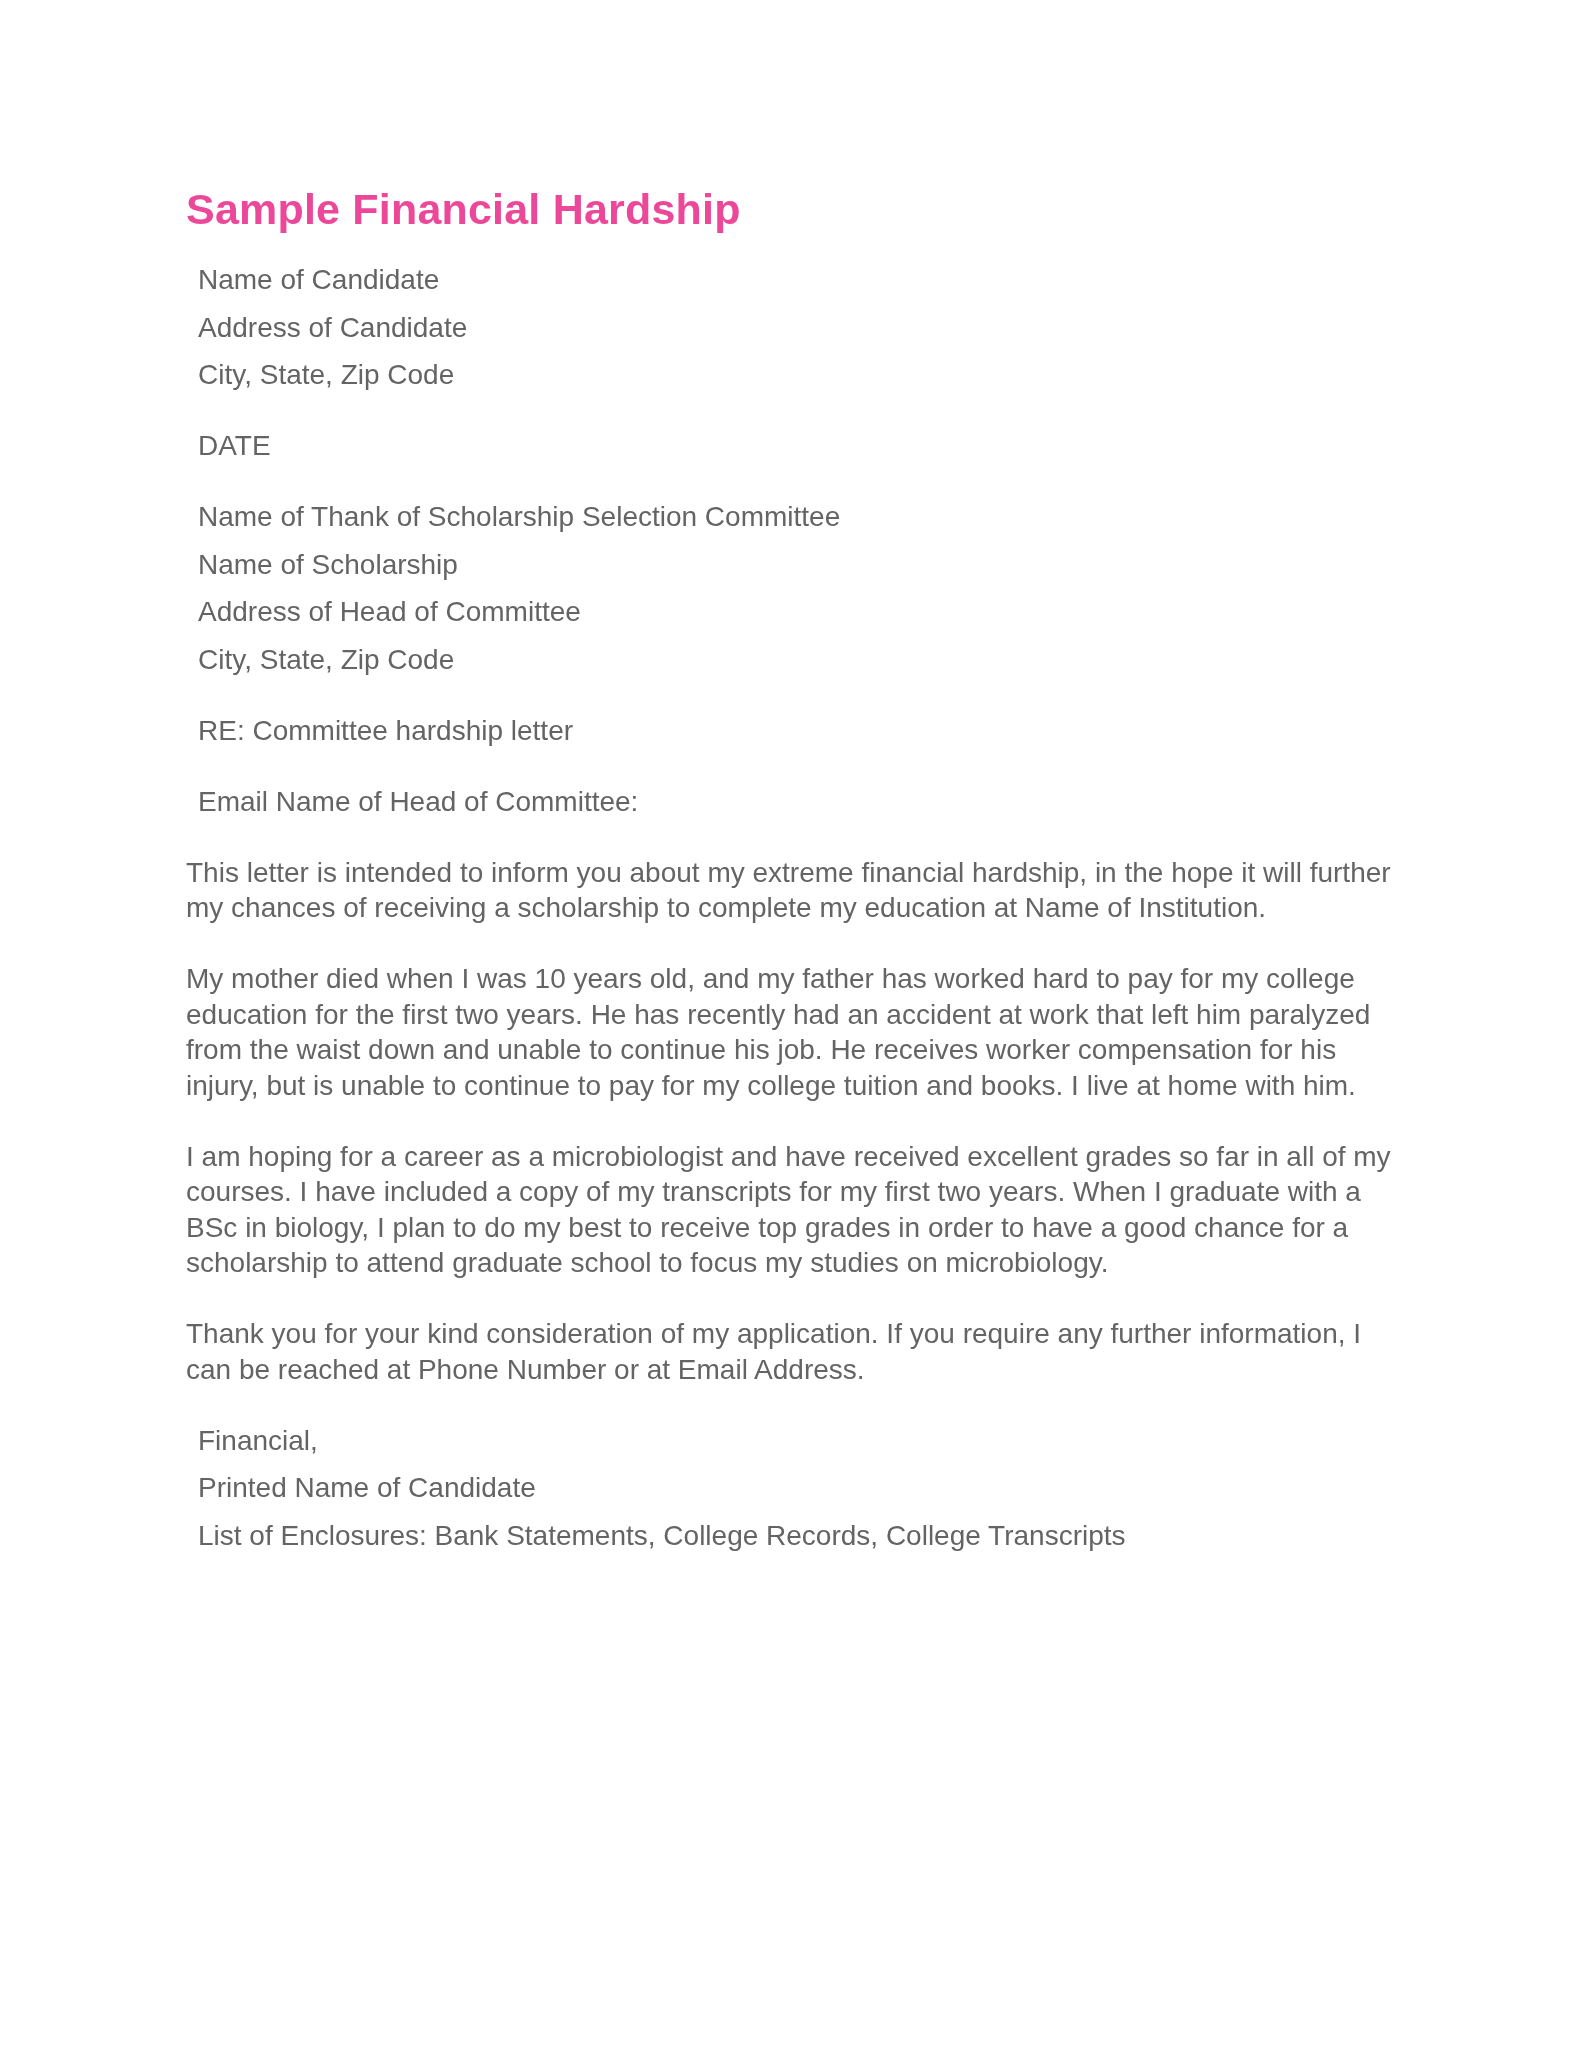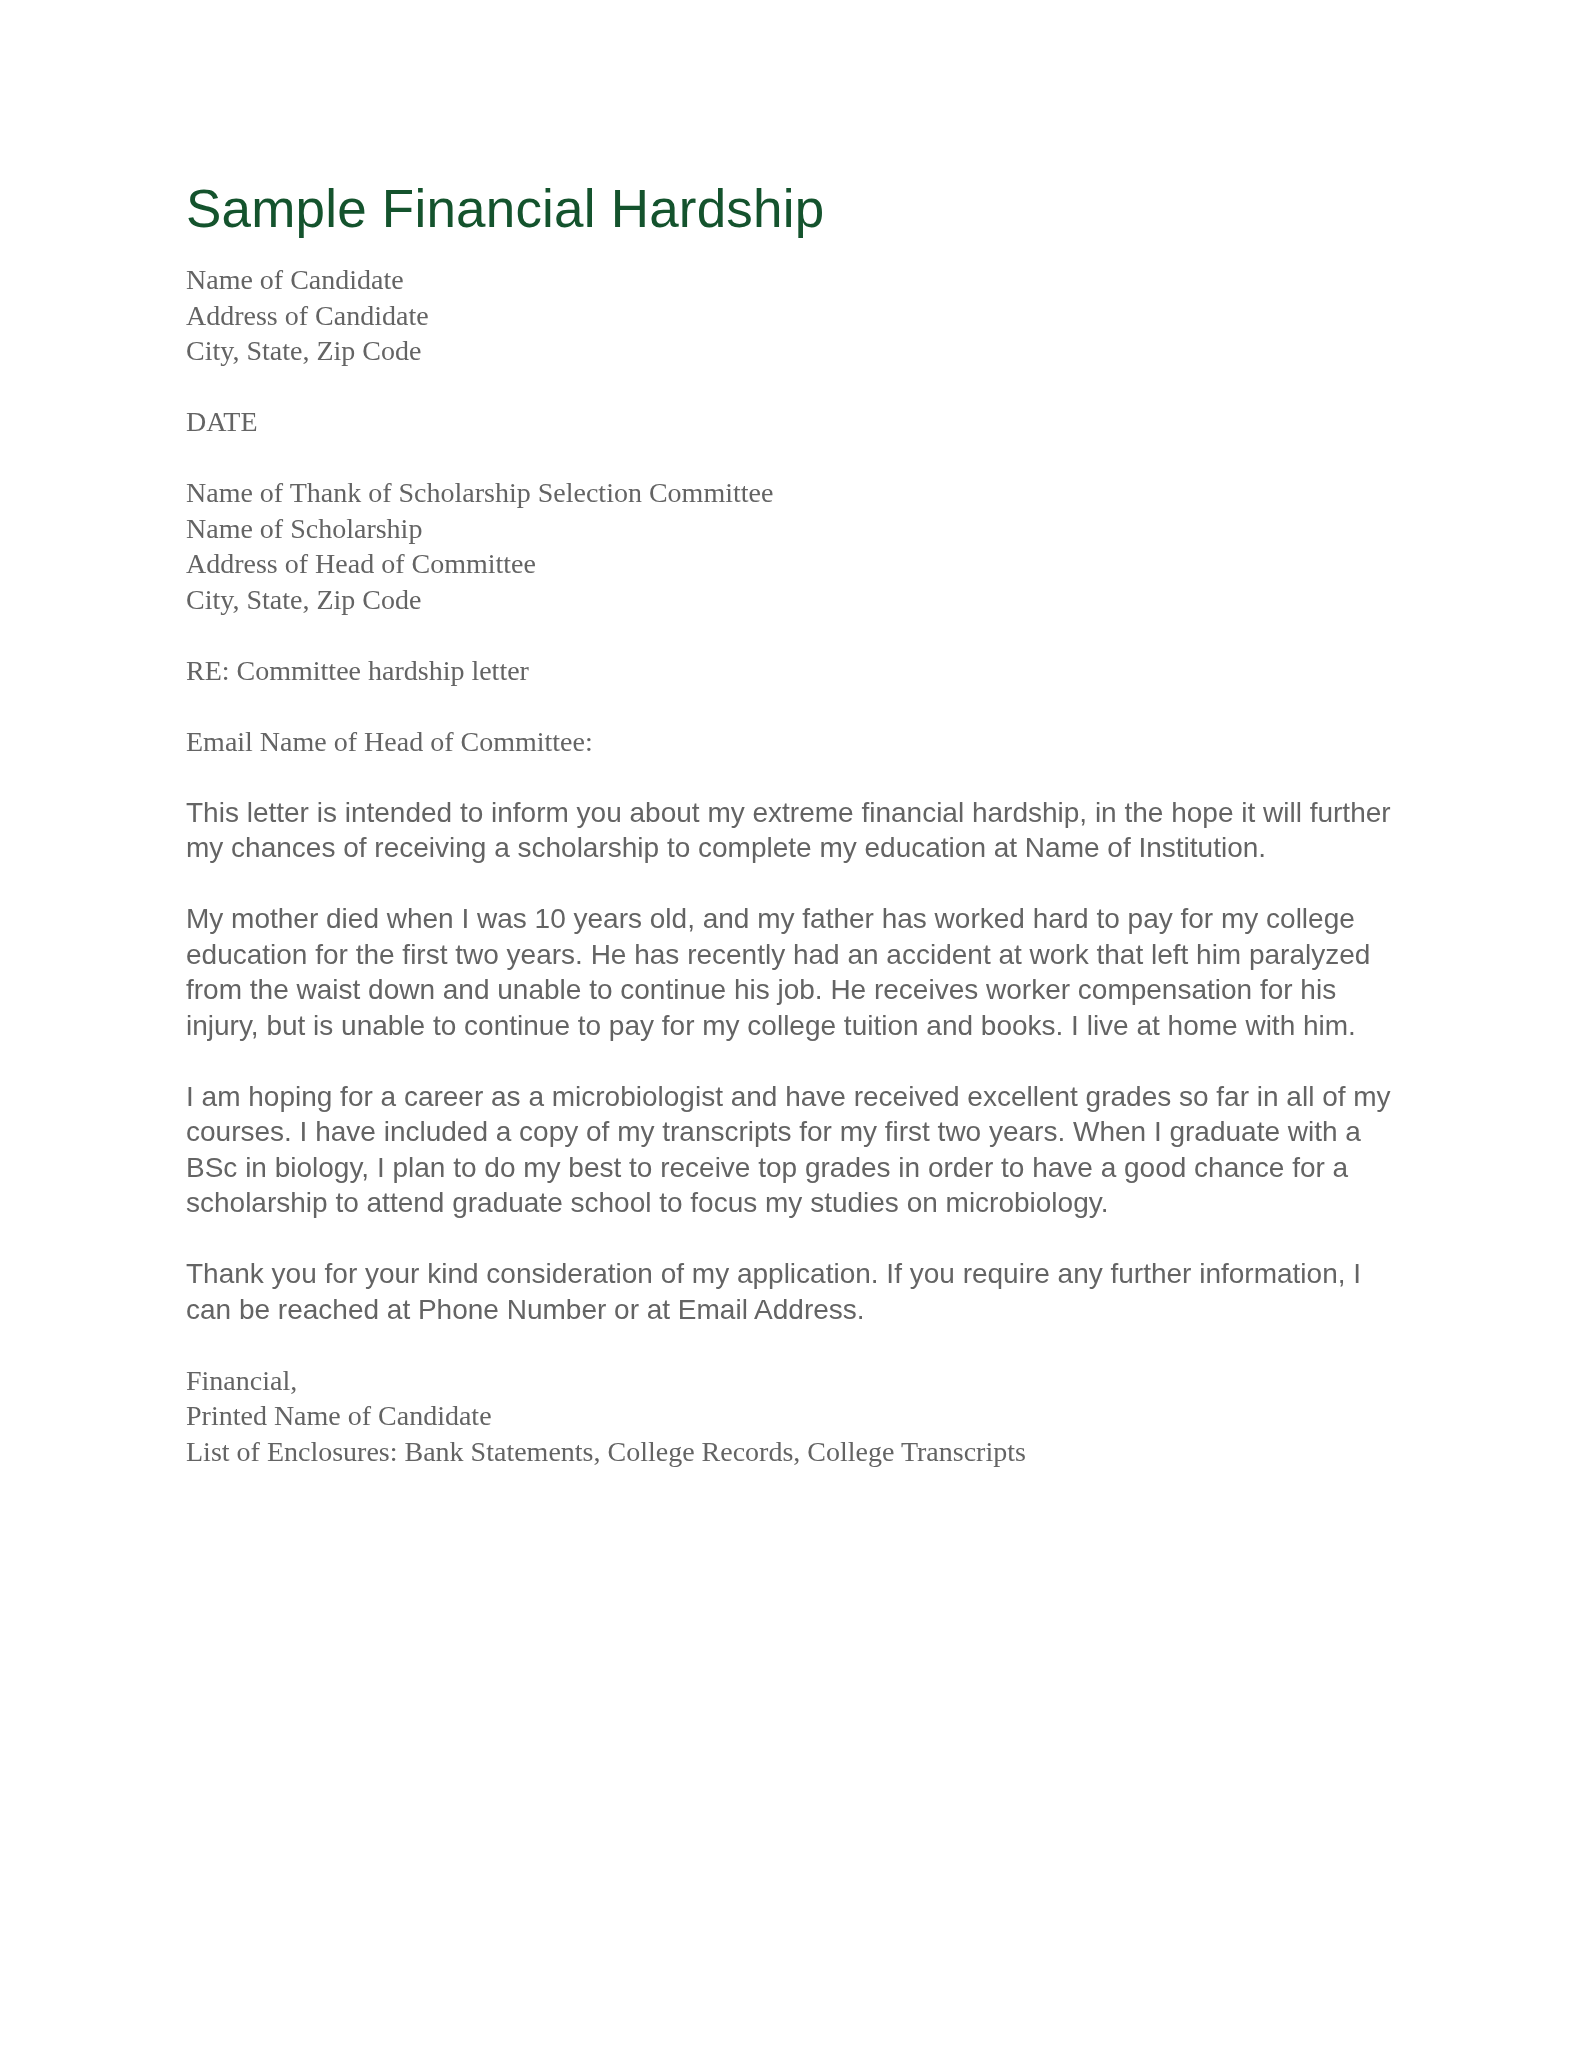--- a/index.html
+++ b/index.html
@@ -14,33 +14,32 @@
     box-sizing: border-box;
     padding: 184px 186px 0 186px;
     background: #ffffff;
     font-family: "Liberation Sans", sans-serif;
     color: #646464;
     font-size: 28px;
     line-height: 35.5px;
   }
   .title {
     margin: 0 0 28px 0;
-    font-size: 53px;
+    font-size: 43px;
     line-height: 50px;
-    font-weight: 400;
-    color: #14532d;
+    font-weight: 700;
+    color: #ec4899;
     letter-spacing: 0.2px;
   }
   .block {
     margin: 0 0 35.5px 0;
   }
   .block p {
-    margin: 0;
+    margin: 12px;
     padding: 0;
-    font-family: Liberation Serif, serif;
   }
   .para {
     margin: 0 0 35.5px 0;
     padding: 0;
   }
 </style>
 </head>
 <body>
 
 <div class="page">

